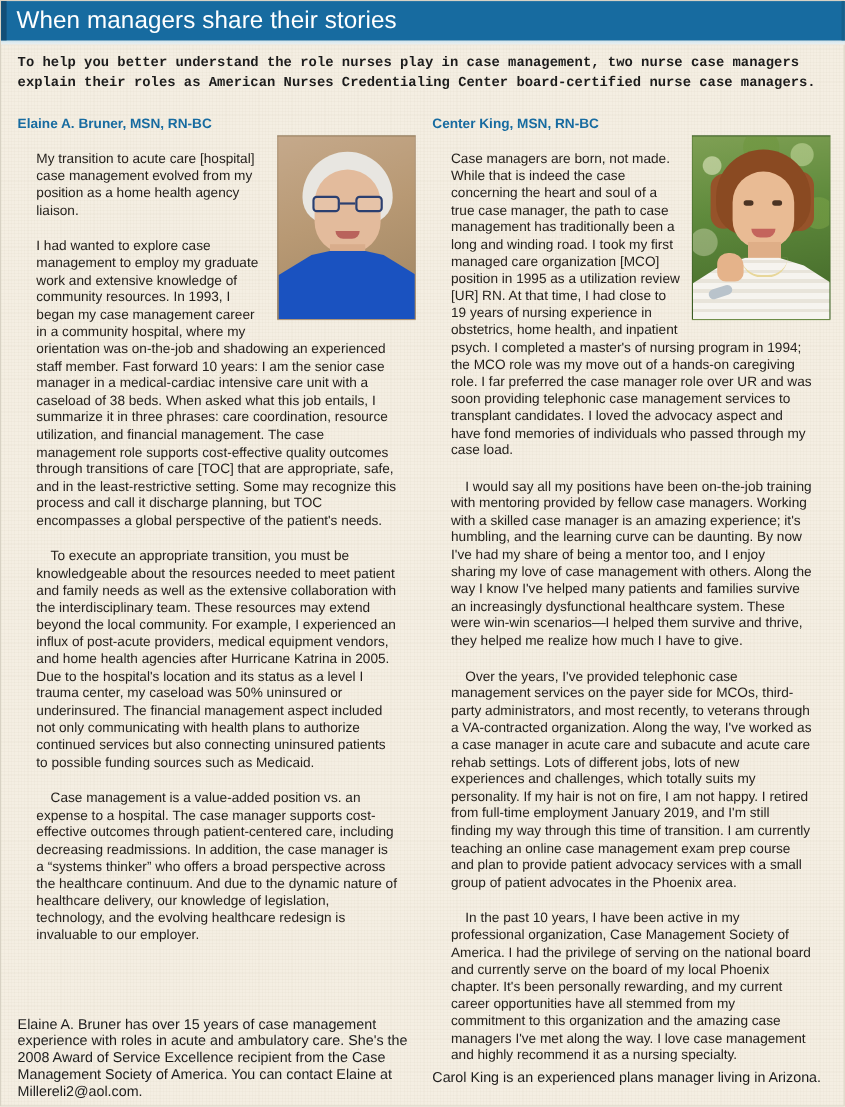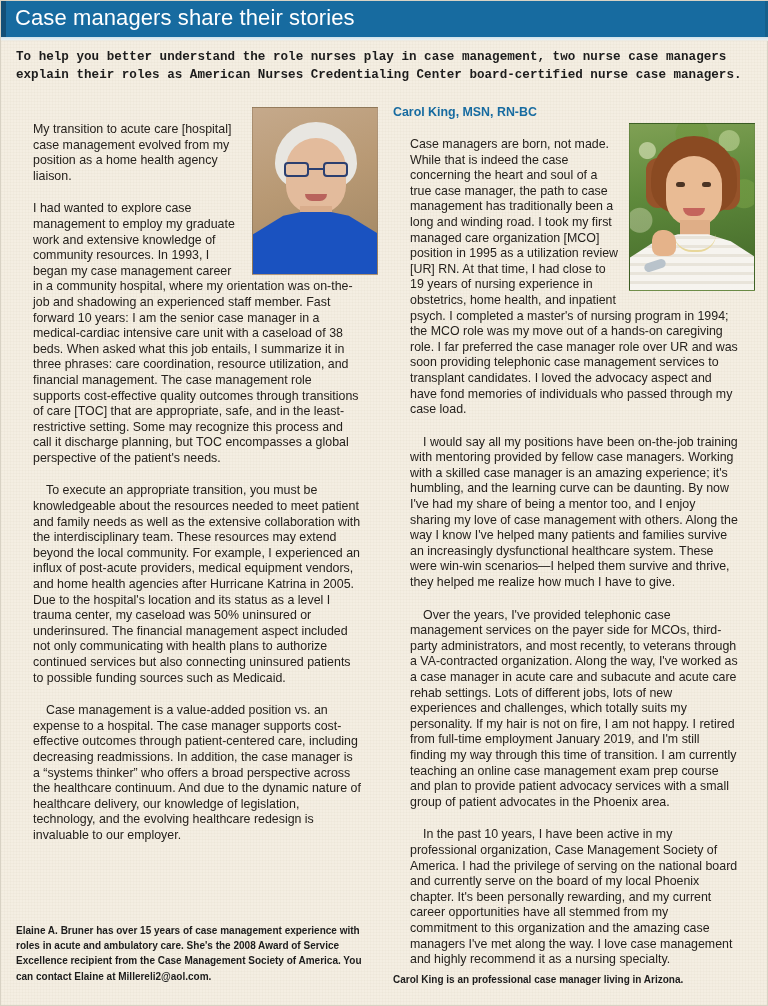--- a/index.html
+++ b/index.html
@@ -222,41 +222,42 @@
   }
   .ph-c-bracelet {
     position: absolute; left: 14px; bottom: 20px; width: 22px; height: 9px;
     background: #b9c3cb; border-radius: 5px; transform: rotate(-18deg);
   }
 
   
   .bio {
     position: absolute;
     width: 362px;
-    font-size: 10px;
+    font-size: 13px;
     line-height: 15.2px;
-    font-weight: bold;
+    font-weight: normal;
     color: #1c1c1c;
   }
   .bio-left  { left: 15px;  top: 922px; }
   .bio-right { left: 392px; top: 971px; }
 </style>
 </head>
 <body>
 
 <div class="page">
 
   <div class="header-bar">
-    <div class="header-title">Case managers share their stories</div>
+    <div class="header-title">When managers share their stories</div>
   </div>
   <div class="header-underline"></div>
 
   <div class="intro">To help you better understand the role nurses play in case management, two nurse case managers explain their roles as American Nurses Credentialing Center board-certified nurse case managers.</div>
 
   <div class="col col-left">
+    <div class="byline">Elaine A. Bruner, MSN, RN-BC</div>
 
     <div class="photo photo-elaine">
       <div class="ph-e-hair"></div>
       <div class="ph-e-face"></div>
       <div class="ph-e-glasses">
           <i class="l"></i>
           <b></b>
           <i class="r"></i>
         </div>
       <div class="ph-e-mouth"></div>
@@ -267,21 +268,21 @@
 
     <div class="story">
       <p class="first">My transition to acute care [hospital] case management evolved from my position as a home health agency liaison.</p>
       <p class="first"> I had wanted to explore case management to employ my graduate work and extensive knowledge of community resources. In 1993, I began my case management career in a community hospital, where my orientation was on-the-job and shadowing an experienced staff member. Fast forward 10 years: I am the senior case manager in a medical-cardiac intensive care unit with a caseload of 38 beds. When asked what this job entails, I summarize it in three phrases: care coordination, resource utilization, and financial management. The case management role supports cost-effective quality outcomes through transitions of care [TOC] that are appropriate, safe, and in the least-restrictive setting. Some may recognize this process and call it discharge planning, but TOC encompasses a global perspective of the patient's needs.</p>
       <p>To execute an appropriate transition, you must be knowledgeable about the resources needed to meet patient and family needs as well as the extensive collaboration with the interdisciplinary team. These resources may extend beyond the local community. For example, I experienced an influx of post-acute providers, medical equipment vendors, and home health agencies after Hurricane Katrina in 2005. Due to the hospital's location and its status as a level I trauma center, my caseload was 50% uninsured or underinsured. The financial management aspect included not only communicating with health plans to authorize continued services but also connecting uninsured patients to possible funding sources such as Medicaid.</p>
       <p>Case management is a value-added position vs. an expense to a hospital. The case manager supports cost-effective outcomes through patient-centered care, including decreasing readmissions. In addition, the case manager is a “systems thinker” who offers a broad perspective across the healthcare continuum. And due to the dynamic nature of healthcare delivery, our knowledge of legislation, technology, and the evolving healthcare redesign is invaluable to our employer.</p>
     </div>
   </div>
 
   <div class="col col-right">
-    <div class="byline">Carol King, MSN, RN-BC</div>
+    <div class="byline">Center King, MSN, RN-BC</div>
 
     <div class="photo photo-carol">
       <div class="ph-c-foliage"></div>
       <div class="ph-c-hair2"></div>
       <div class="ph-c-hair3"></div>
       <div class="ph-c-hair"></div>
       <div class="ph-c-face"></div>
       <div class="ph-c-eye l"></div>
       <div class="ph-c-eye r"></div>
       <div class="ph-c-smile"></div>
@@ -294,15 +295,15 @@
 
     <div class="story">
       <p class="first">Case managers are born, not made. While that is indeed the case concerning the heart and soul of a true case manager, the path to case management has traditionally been a long and winding road. I took my first managed care organization [MCO] position in 1995 as a utilization review [UR] RN. At that time, I had close to 19 years of nursing experience in obstetrics, home health, and inpatient psych. I completed a master's of nursing program in 1994; the MCO role was my move out of a hands-on caregiving role. I far preferred the case manager role over UR and was soon providing telephonic case management services to transplant candidates. I loved the advocacy aspect and have fond memories of individuals who passed through my case load.</p>
       <p>I would say all my positions have been on-the-job training with mentoring provided by fellow case managers. Working with a skilled case manager is an amazing experience; it's humbling, and the learning curve can be daunting. By now I've had my share of being a mentor too, and I enjoy sharing my love of case management with others. Along the way I know I've helped many patients and families survive an increasingly dysfunctional healthcare system. These were win-win scenarios—I helped them survive and thrive, they helped me realize how much I have to give.</p>
       <p>Over the years, I've provided telephonic case management services on the payer side for MCOs, third-party administrators, and most recently, to veterans through a VA-contracted organization. Along the way, I've worked as a case manager in acute care and subacute and acute care rehab settings. Lots of different jobs, lots of new experiences and challenges, which totally suits my personality. If my hair is not on fire, I am not happy. I retired from full-time employment January 2019, and I'm still finding my way through this time of transition. I am currently teaching an online case management exam prep course and plan to provide patient advocacy services with a small group of patient advocates in the Phoenix area.</p>
       <p>In the past 10 years, I have been active in my professional organization, Case Management Society of America. I had the privilege of serving on the national board and currently serve on the board of my local Phoenix chapter. It's been personally rewarding, and my current career opportunities have all stemmed from my commitment to this organization and the amazing case managers I've met along the way. I love case management and highly recommend it as a nursing specialty.</p>
     </div>
   </div>
 
   <div class="bio bio-left">Elaine A. Bruner has over 15 years of case management experience with roles in acute and ambulatory care. She's the 2008 Award of Service Excellence recipient from the Case Management Society of America. You can contact Elaine at Millereli2@aol.com.</div>
-  <div class="bio bio-right">Carol King is an professional case manager living in Arizona.</div>
+  <div class="bio bio-right">Carol King is an experienced plans manager living in Arizona.</div>
 
 </div>
 
 </body></html>

